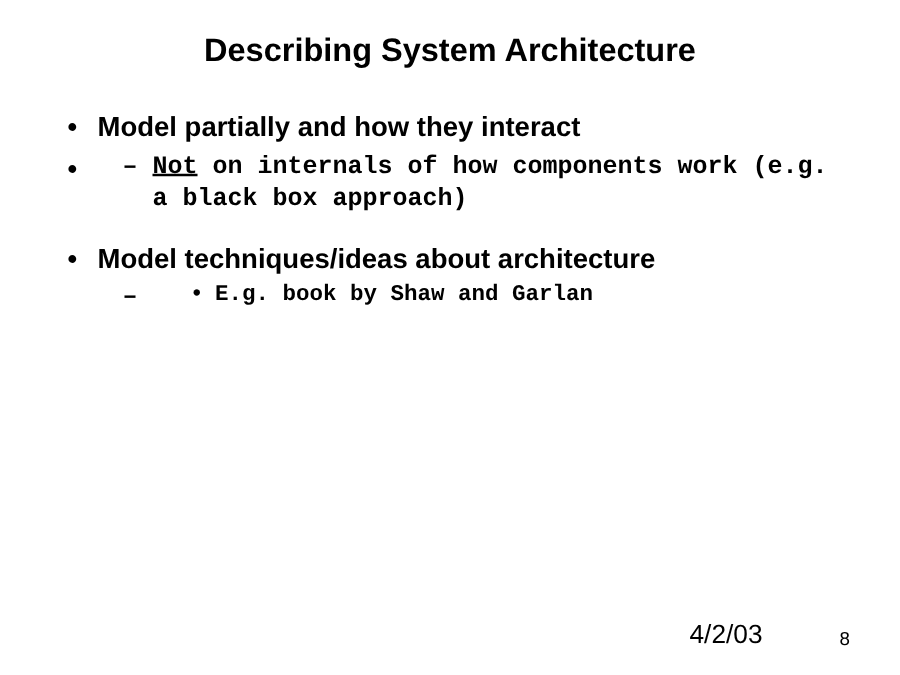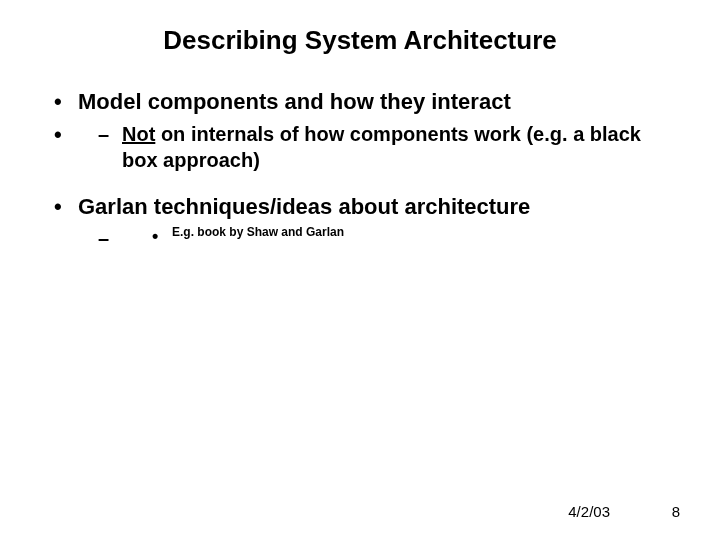--- a/index.html
+++ b/index.html
@@ -41,20 +41,21 @@
   .lvl1 > li::before {
     content: "•";
     position: absolute;
     left: 4px;
     top: 0;
     font-size: 22px;
   }
   .lvl2 {
     margin-top: 4px;
     margin-bottom: 8px;
+    font-family: Liberation Mono, monospace;
   }
   .lvl2 > li {
     font-size: 20px;
     font-weight: bold;
     line-height: 1.3;
     position: relative;
     padding-left: 44px;
     margin-bottom: 4px;
   }
   .lvl2 > li::before {
@@ -62,42 +63,42 @@
     position: absolute;
     left: 20px;
     top: 0;
     font-size: 20px;
   }
   .lvl3 {
     margin-top: 4px;
     margin-bottom: 4px;
   }
   .lvl3 > li {
-    font-size: 12px;
+    font-size: 18px;
     font-weight: bold;
     line-height: 1.3;
     position: relative;
     padding-left: 50px;
     margin-bottom: 4px;
   }
   .lvl3 > li::before {
     content: "•";
     position: absolute;
     left: 30px;
     top: 0;
     font-size: 18px;
   }
   .underline {
     text-decoration: underline;
   }
   .footer-date {
     position: absolute;
     bottom: 20px;
     right: 110px;
-    font-size: 15px;
+    font-size: 21px;
     font-weight: normal;
   }
   .footer-page {
     position: absolute;
     bottom: 20px;
     right: 40px;
     font-size: 15px;
     font-weight: normal;
   }
   .gap {
@@ -105,32 +106,32 @@
   }
 </style>
 </head>
 <body>
 
 <div class="slide">
 
   <div class="title">Describing System Architecture</div>
 
   <ul class="lvl1">
-    <li><span>Model components and how they interact</span></li>
+    <li><span>Model partially and how they interact</span></li>
     <li>
       <ul class="lvl2">
         <li><span class="underline">Not</span><span> on internals of how components work (e.g. a black box approach)</span></li>
       </ul>
     </li>
   </ul>
 
   <div class="gap"></div>
 
   <ul class="lvl1">
-    <li><span>Garlan techniques/ideas about architecture</span>
+    <li><span>Model techniques/ideas about architecture</span>
       <ul class="lvl2">
         <li>
           <ul class="lvl3">
             <li><span>E.g. book by Shaw and Garlan</span></li>
           </ul>
         </li>
       </ul>
     </li>
   </ul>
 

